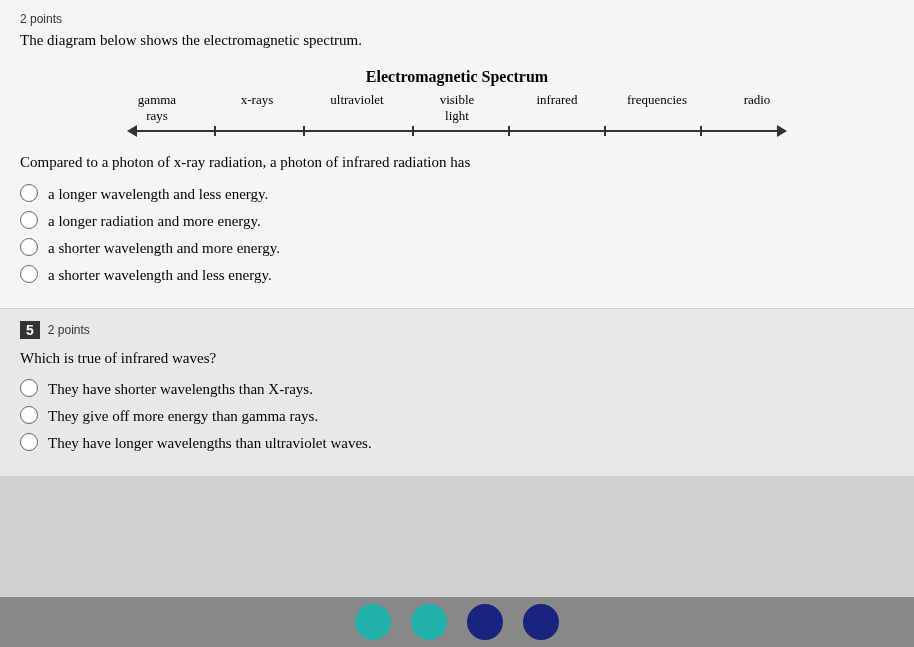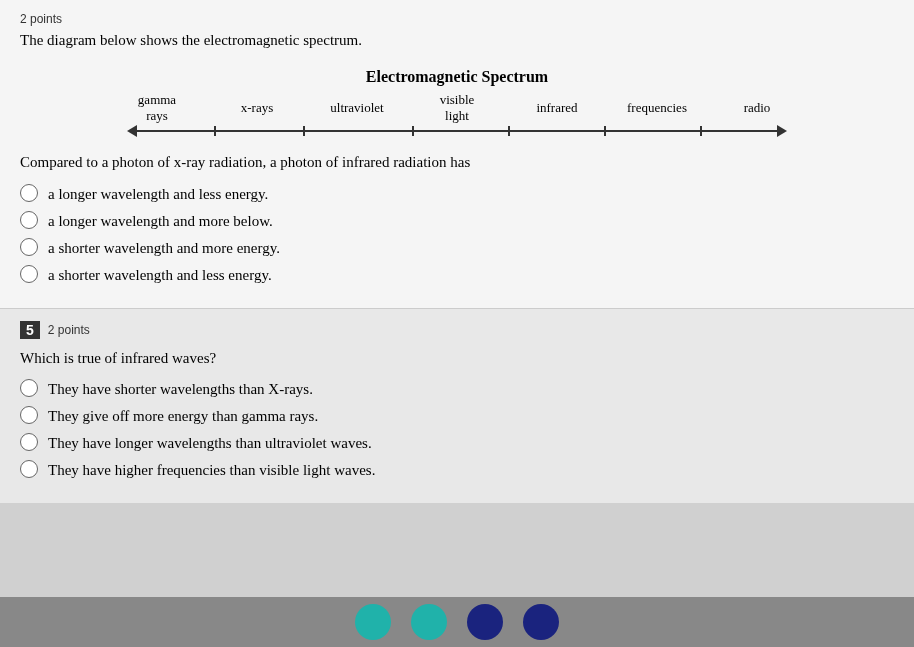--- a/index.html
+++ b/index.html
@@ -46,21 +46,21 @@
     }
 
     .em-spectrum-container {
       position: relative;
       width: 100%;
     }
 
     .em-labels {
       display: flex;
       justify-content: space-between;
-      align-items: center;
+      align-items: flex-start;
       padding: 0 10px;
       margin-bottom: 2px;
     }
 
     .em-label {
       font-size: 13px;
       text-align: center;
       line-height: 1.2;
       min-width: 60px;
     }
@@ -214,21 +214,21 @@
 
   <div class="question-text">Compared to a photon of x-ray radiation, a photon of infrared radiation has</div>
 
   <ul class="options-list">
     <li class="option-item">
       <div class="option-radio"></div>
       <span>a longer wavelength and less energy.</span>
     </li>
     <li class="option-item">
       <div class="option-radio"></div>
-      <span>a longer wavelength and more below.</span>
+      <span>a longer radiation and more energy.</span>
     </li>
     <li class="option-item">
       <div class="option-radio"></div>
       <span>a shorter wavelength and more energy.</span>
     </li>
     <li class="option-item">
       <div class="option-radio"></div>
       <span>a shorter wavelength and less energy.</span>
     </li>
   </ul>
@@ -247,24 +247,20 @@
       <div class="option-radio"></div>
       <span>They have shorter wavelengths than X-rays.</span>
     </li>
     <li class="option-item">
       <div class="option-radio"></div>
       <span>They give off more energy than gamma rays.</span>
     </li>
     <li class="option-item">
       <div class="option-radio"></div>
       <span>They have longer wavelengths than ultraviolet waves.</span>
-    </li>
-    <li class="option-item">
-      <div class="option-radio"></div>
-      <span>They have higher frequencies than visible light waves.</span>
     </li>
   </ul>
 </div>
 
 <div class="bottom-bar">
   <div class="bottom-circle" style="background:#20b2aa;"></div>
   <div class="bottom-circle" style="background:#20b2aa;"></div>
   <div class="bottom-circle" style="background:#1a237e;"></div>
   <div class="bottom-circle" style="background:#1a237e;"></div>
 </div>

